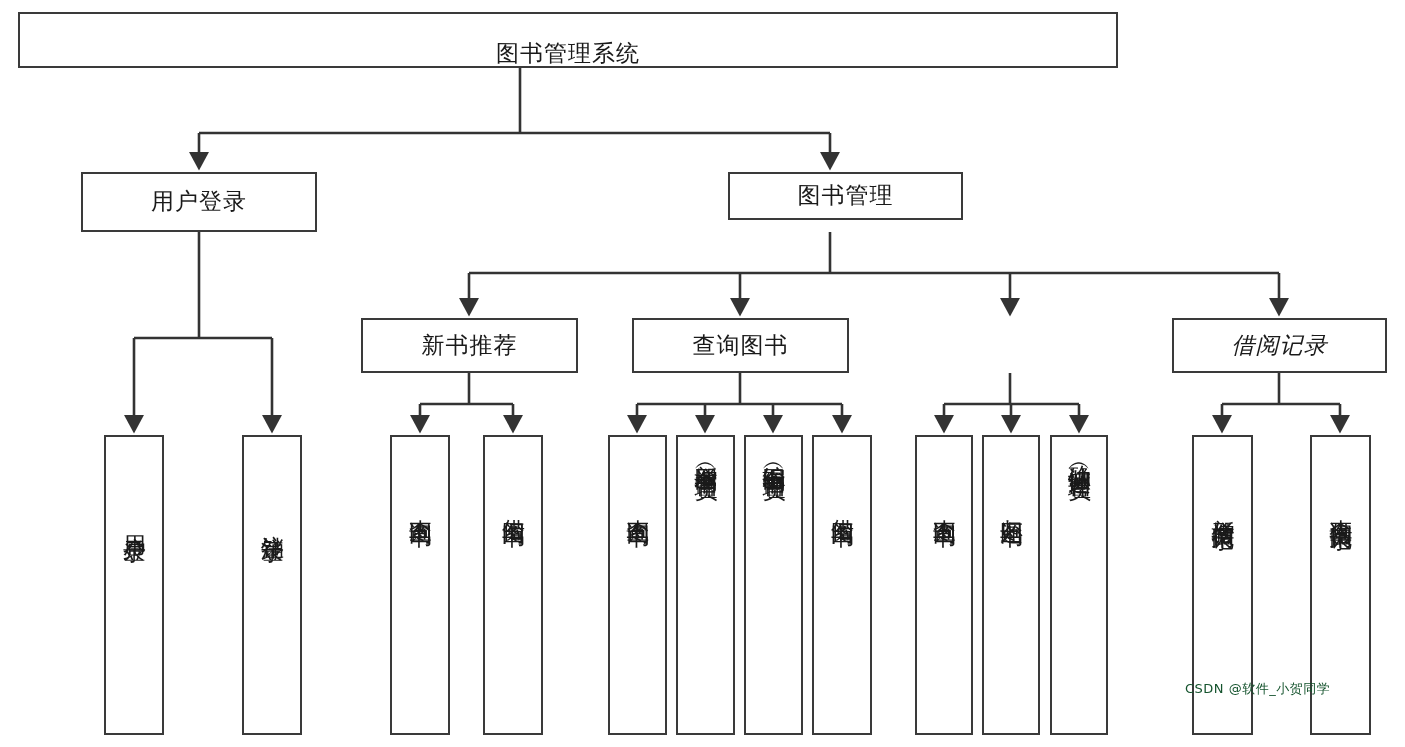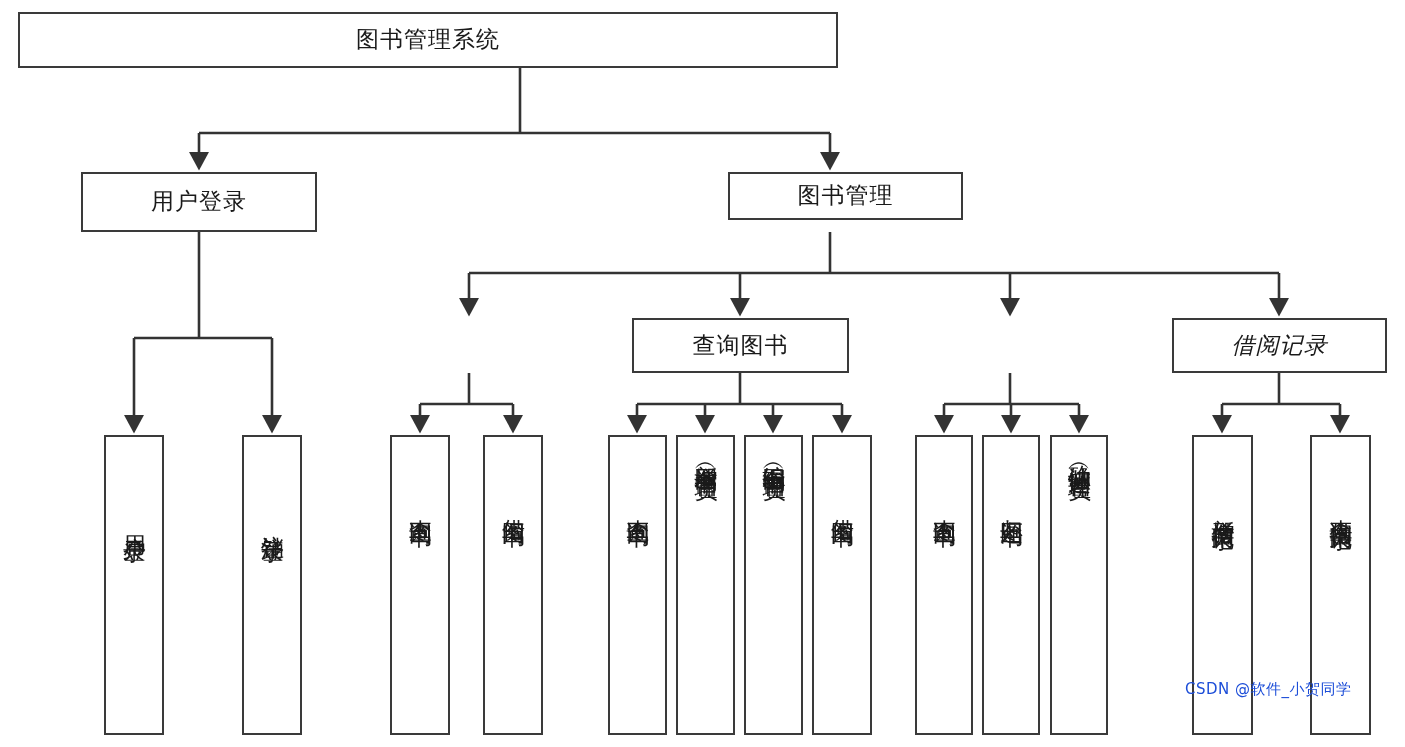--- a/index.html
+++ b/index.html
@@ -64,22 +64,22 @@
   .node.vert.mid3 .label {
     margin-top: 58px;
   }
   .node.vert.top .label {
     margin-top: 4px;
   }
   .watermark {
     position: absolute;
     left: 1185px;
     top: 680px;
-    font-size: 15px;
-    color: #1d4ed8;
+    font-size: 13px;
+    color: #14532d;
     white-space: nowrap;
     letter-spacing: 0.5px;
   }
 </style>
 </head>
 <body>
 
 <div id="canvas">
 
   <svg class="links" viewBox="0 0 1405 747">
@@ -125,31 +125,34 @@
       <path d="M1011,404 L1011,423" marker-end="url(#arrowhead)"></path>
       <path d="M1079,404 L1079,423" marker-end="url(#arrowhead)"></path>
 
       <path d="M1279,373 L1279,404"></path>
       <path d="M1222,404 L1340,404"></path>
       <path d="M1222,404 L1222,423" marker-end="url(#arrowhead)"></path>
       <path d="M1340,404 L1340,423" marker-end="url(#arrowhead)"></path>
     </g>
   </svg>
 
-  <div class="node horiz" style="left:18px; top:12px; width:820px; height:56px;">
+  <div class="node horiz" style="left:18px; top:12px; width:1100px; height:56px;align-items:flex-end;">
     <span class="label">图书管理系统</span>
   </div>
 
   <div class="node horiz" style="left:81px; top:172px; width:236px; height:60px;">
     <span class="label">用户登录</span>
   </div>
   <div class="node horiz" style="left:728px; top:172px; width:235px; height:48px;text-align:right;">
     <span class="label">图书管理</span>
   </div>
 
+  <div class="node horiz" style="left:361px; top:318px; width:217px; height:55px;">
+    <span class="label">新书推荐</span>
+  </div>
   <div class="node horiz" style="left:632px; top:318px; width:217px; height:55px;">
     <span class="label">查询图书</span>
   </div>
   <div class="node horiz" style="left:1172px; top:318px; width:215px; height:55px;font-style:italic;">
     <span class="label">借阅记录</span>
   </div>
 
   <div class="node vert mid" style="left:104px; top:435px; width:60px; height:300px;">
     <span class="label">用户登录</span>
   </div>

